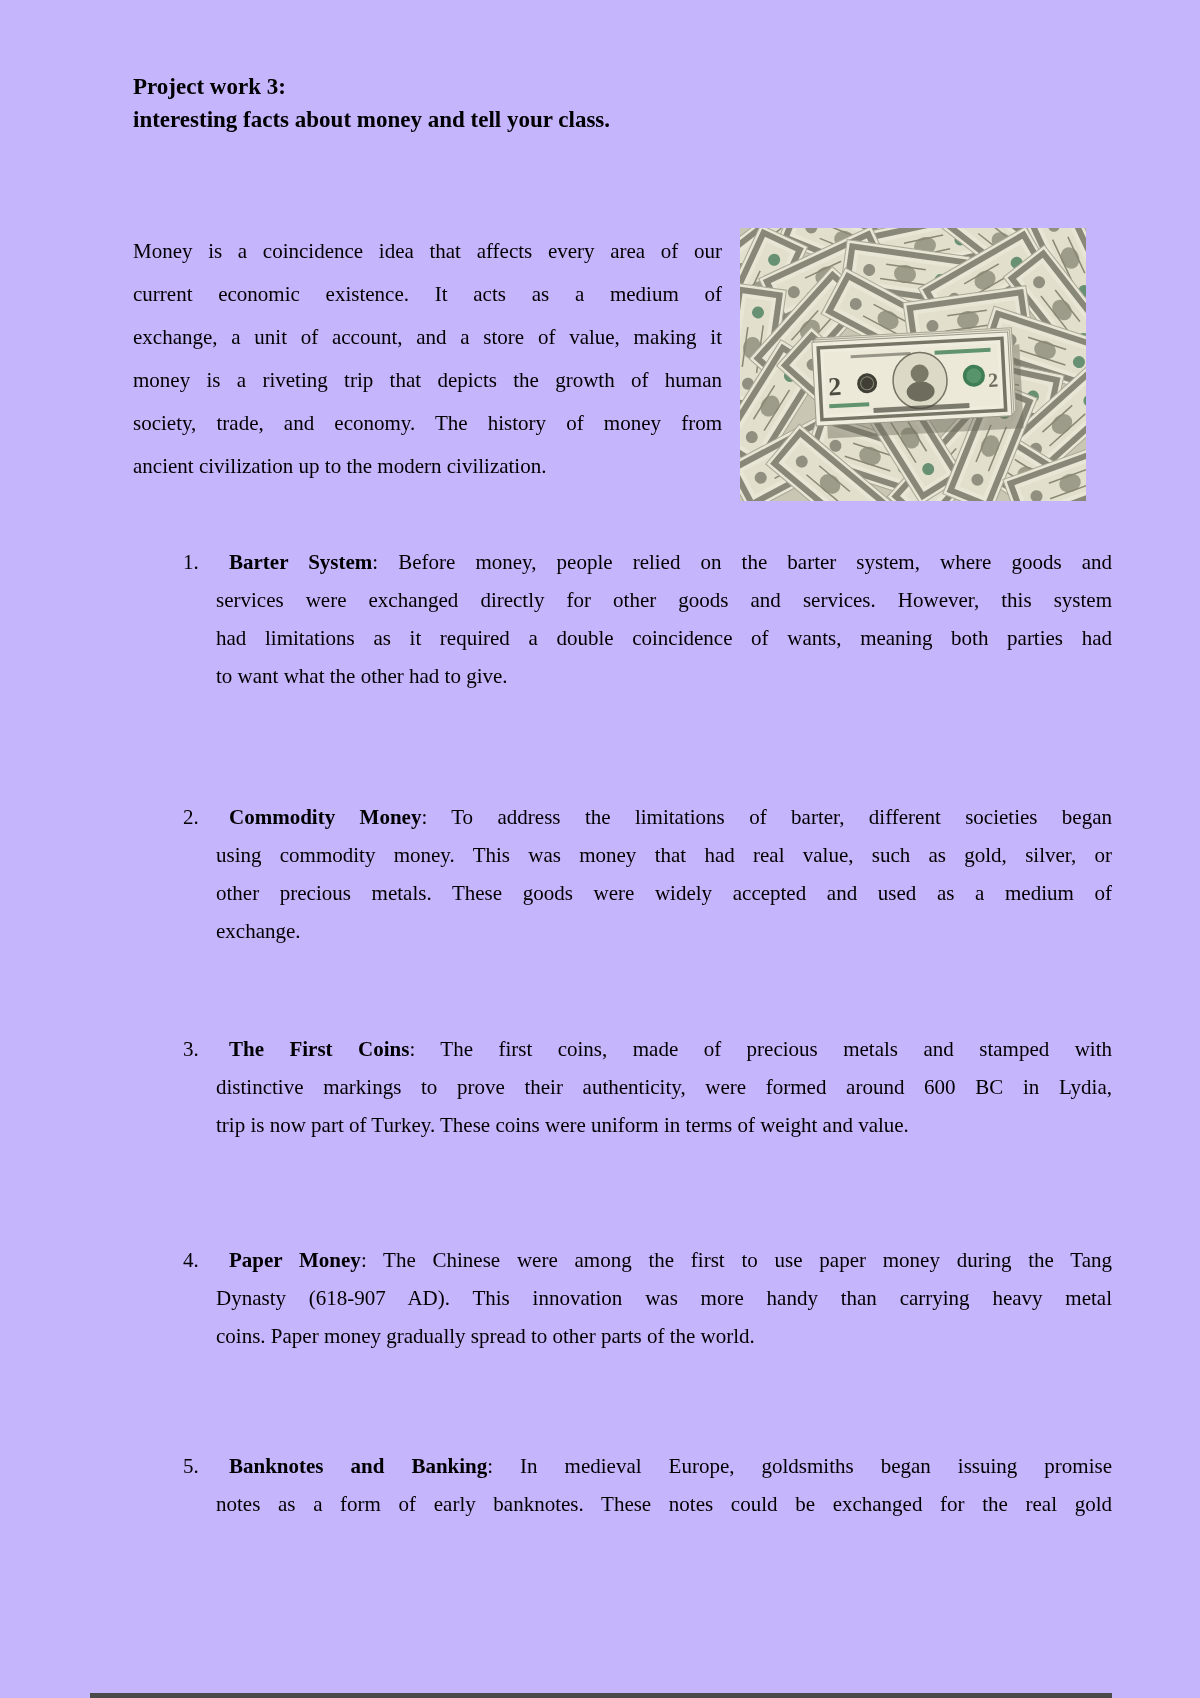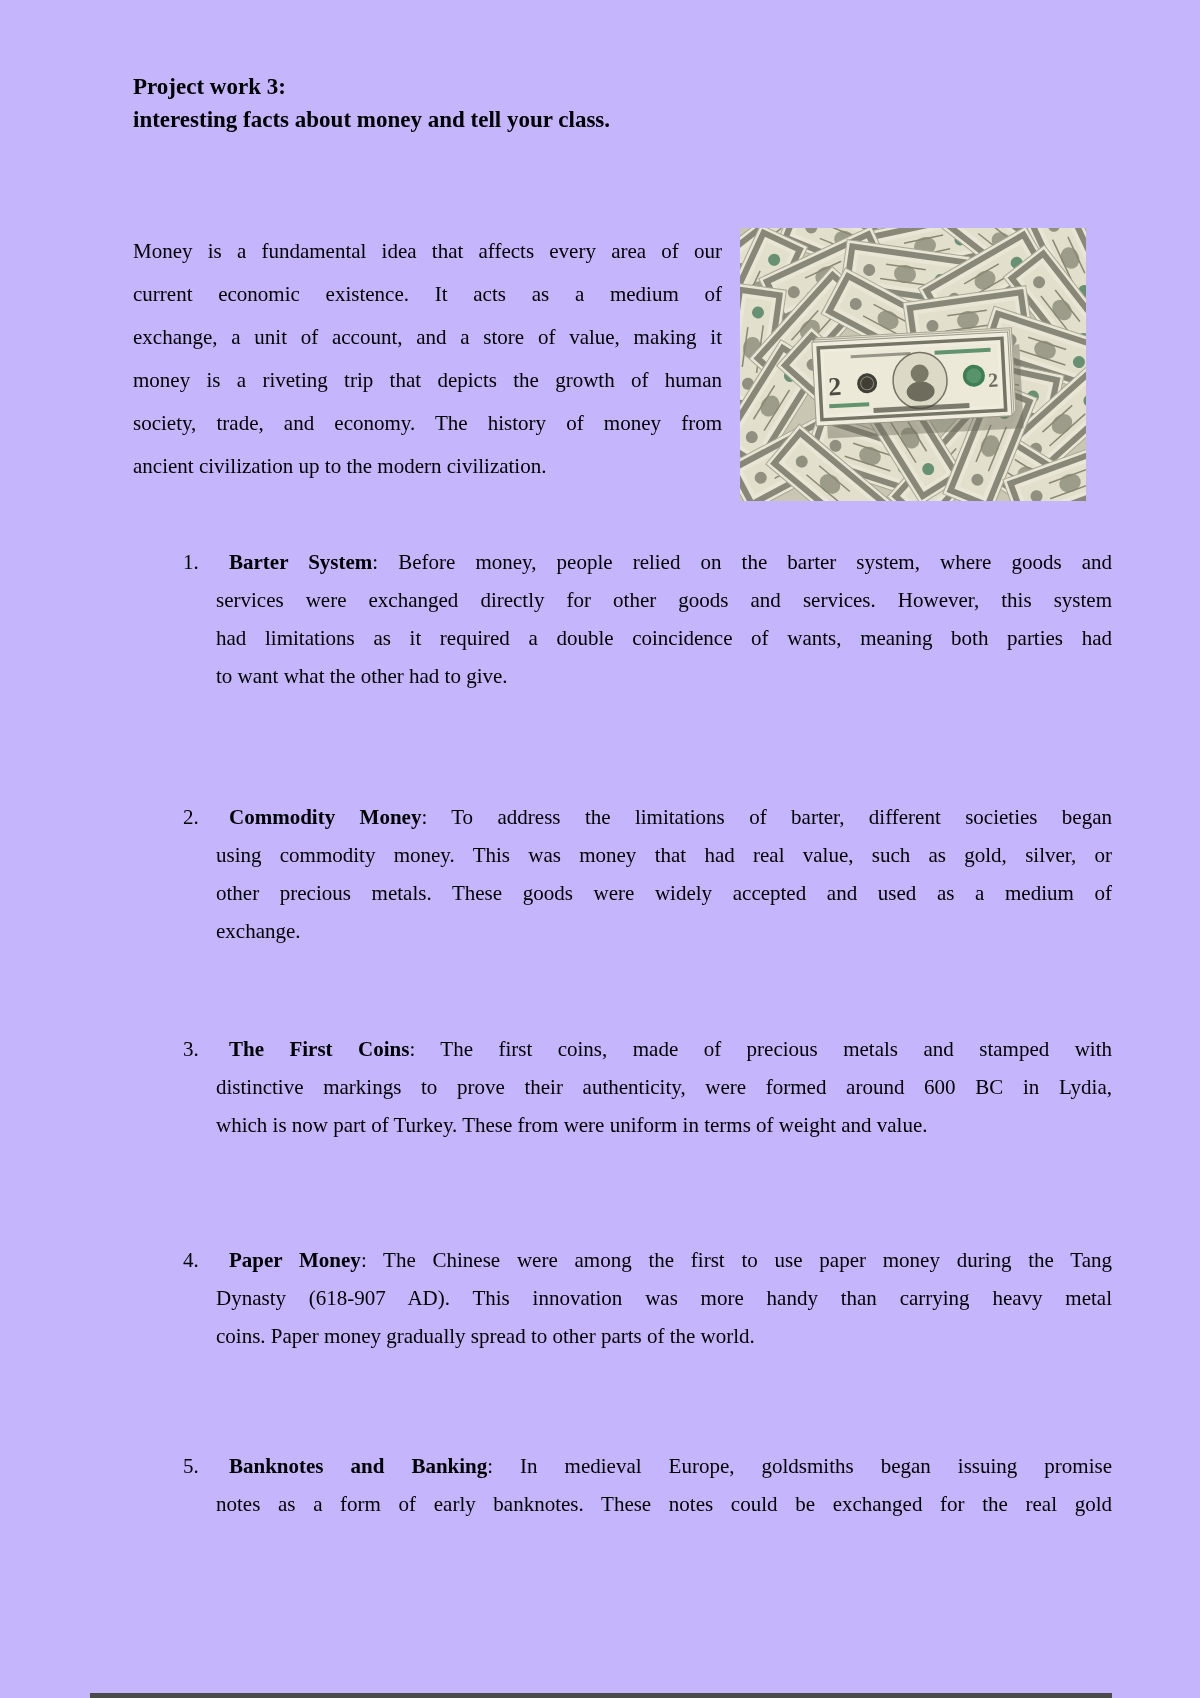--- a/index.html
+++ b/index.html
@@ -40,21 +40,21 @@
 <div class="page">
 
   <div class="heading">
     <div class="jline">Project work 3:</div>
     <div>
         <div class="jline lastline">interesting facts about money and tell your class.</div>
       </div>
   </div>
 
   <div class="intro jline">
-      <div class="jline jfull">Money is a fundamental idea that affects every area of our</div>
+      <div class="jline jfull">Money is a coincidence idea that affects every area of our</div>
       <div class="jline jfull">current economic existence. It acts as a medium of</div>
       <div class="jline jfull">exchange, a unit of account, and a store of value, making it</div>
       <div class="jline jfull">money is a riveting trip that depicts the growth of human</div>
       <div class="jline jfull">society, trade, and economy. The history of money from</div>
       <div class="jline lastline">ancient civilization up to the modern civilization.</div>
     </div>
 
   <svg class="photo" viewBox="0 0 346 273" xmlns="http://www.w3.org/2000/svg">
     <rect width="346" height="273" fill="#c9c6b4"></rect>
     <defs>
@@ -132,21 +132,21 @@
         <span class="num">2.</span>
         <div class="jline jfull"><b>Commodity Money</b>: To address the limitations of barter, different societies began</div>
         <div class="jline jfull">using commodity money. This was money that had real value, such as gold, silver, or</div>
         <div class="jline jfull">other precious metals. These goods were widely accepted and used as a medium of</div>
         <div class="jline lastline">exchange.</div>
       </li>
       <li>
         <span class="num">3.</span>
         <div class="jline jfull"><b>The First Coins</b>: The first coins, made of precious metals and stamped with</div>
         <div class="jline jfull">distinctive markings to prove their authenticity, were formed around 600 BC in Lydia,</div>
-        <div class="jline lastline">which is now part of Turkey. These from were uniform in terms of weight and value.</div>
+        <div class="jline lastline">trip is now part of Turkey. These coins were uniform in terms of weight and value.</div>
       </li>
       <li>
         <span class="num">4.</span>
         <div class="jline jfull"><b>Paper Money</b>: The Chinese were among the first to use paper money during the Tang</div>
         <div class="jline jfull">Dynasty (618-907 AD). This innovation was more handy than carrying heavy metal</div>
         <div class="jline lastline">coins. Paper money gradually spread to other parts of the world.</div>
       </li>
       <li>
         <span class="num">5.</span>
         <div class="jline jfull"><b>Banknotes and Banking</b>: In medieval Europe, goldsmiths began issuing promise</div>

